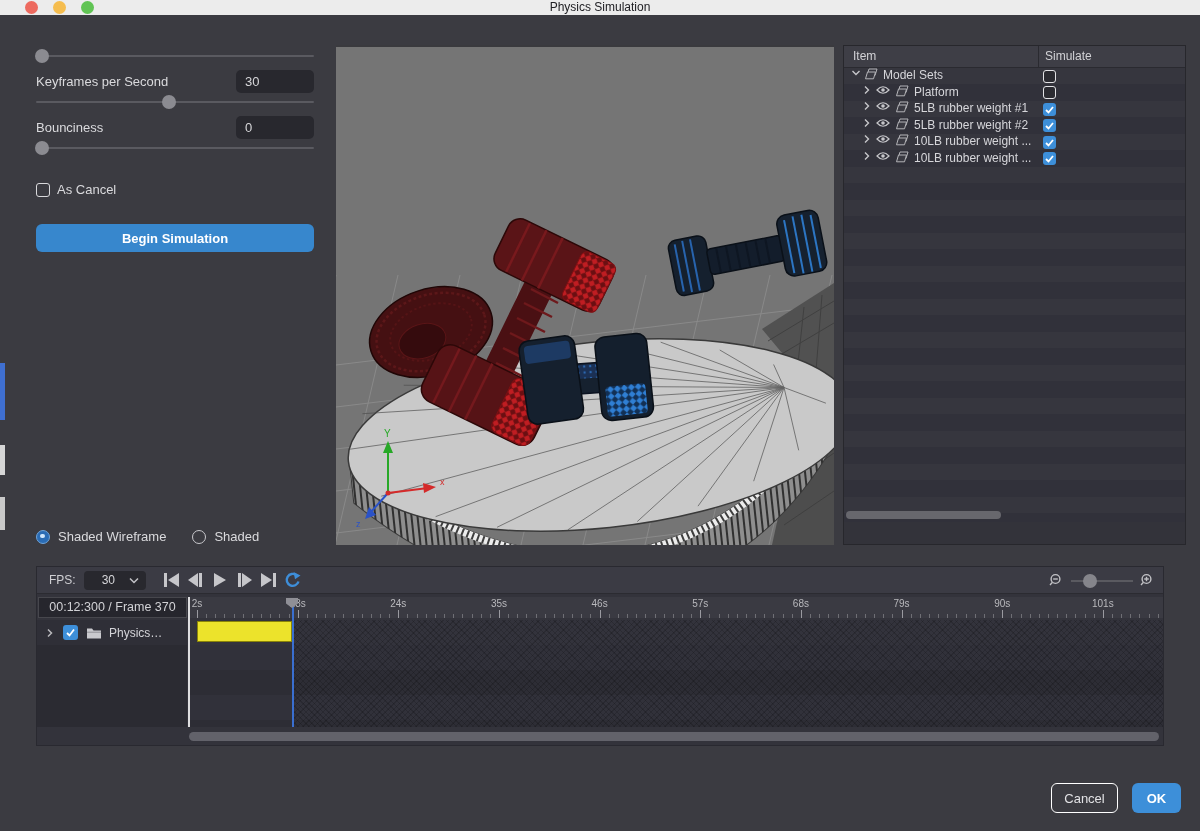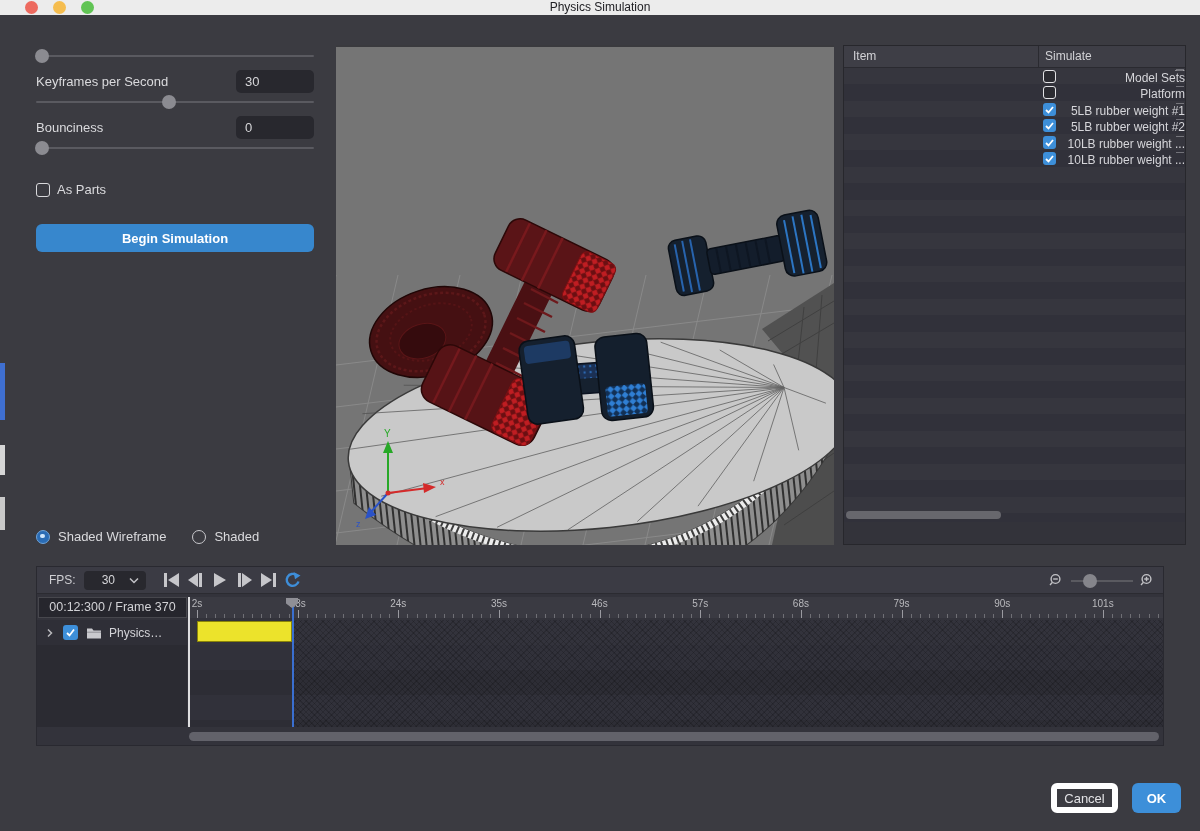--- a/index.html
+++ b/index.html
@@ -38,21 +38,21 @@
 
   
   .viewport { position:absolute; left:336px; top:45px; width:498px; height:500px; background:#757575; }
 
   
   .right-panel { position:absolute; left:843px; top:45px; width:343px; height:500px; background:#33333a; border:1px solid #27272c; }
   .rp-header { height:22px; background:#3e3e46; border-bottom:1px solid #2a2a30; display:flex; font-size:12px; color:#d2d2d6; }
   .rp-col-item { width:195px; padding-left:9px; line-height:21px; border-right:1px solid #2a2a30; }
   .rp-col-sim { padding-left:6px; line-height:21px; flex:1; }
   .rp-body { position:relative; height:454px; background:repeating-linear-gradient(180deg,#36363e 0 16.5px,#31313a 16.5px 33px); }
-  .tree-row { height:16.5px; display:flex; align-items:flex-end; font-size:12px; color:#d6d6da; position:relative;flex-direction:column; }
+  .tree-row { height:16.5px; display:flex; align-items:flex-start; font-size:12px; color:#d6d6da; position:relative; }
   .tree-row.d0 { padding-left:7px; } .tree-row.d1 { padding-left:18px; }
   .tr-gap4 { width:4px; } .tr-gap6 { width:6px; } .tr-gap5 { width:5px; }
   .tr-check { position:absolute; left:199px; top:1.5px; width:13px; height:13px; border-radius:3px; }
   .tr-check.unchecked { border:1.5px solid #e2e2e5; background:#2b2b31; }
   .tr-check.checked { background:#3d8fd9; }
   .rp-hscroll { position:absolute; left:2px; bottom:3px; width:155px; height:8px; background:#67676d; border-radius:4px; }
 
   
   .timeline { position:absolute; left:36px; top:566px; width:1128px; height:180px; background:#33333b; border:1px solid #292930; }
   .transport { position:absolute; top:0; left:0; right:0; height:27px; background:#3b3b44; border-bottom:1px solid #2b2b31; display:flex; align-items:center; }
@@ -84,21 +84,21 @@
     background:repeating-linear-gradient(45deg,rgba(0,0,0,.16) 0 1px,transparent 1px 4px),
                repeating-linear-gradient(-45deg,rgba(0,0,0,.16) 0 1px,transparent 1px 4px); }
   .zero-line { position:absolute; left:151px; top:2px; bottom:18px; width:2px; background:#dedee0; z-index:3; }
   .playhead { position:absolute; left:255px; top:10px; bottom:18px; width:2px; background:#3a6fd0; z-index:3; }
   .ph-marker { position:absolute; left:249px; top:3px; width:12px; height:10px; background:#8f8f96; z-index:4;
     clip-path:polygon(0 0,100% 0,100% 55%,50% 100%,0 55%); }
   .clip-bar { position:absolute; left:160px; top:26px; width:95px; height:21px; background:#ece32b; border:1px solid #8a8408; z-index:2; }
   .tl-hscroll { position:absolute; left:152px; right:4px; bottom:4px; height:9px; background:#62626a; border-radius:4.5px; }
 
   
-  .btn-cancel { position:absolute; left:1051px; top:783px; width:67px; height:30px; border:6px solid #ffffff; border-radius:6px; background:transparent; color:#e2e2e5; font-size:13px; font-family:inherit; }
+  .btn-cancel { position:absolute; left:1051px; top:783px; width:67px; height:30px; border:1px solid #ffffff; border-radius:6px; background:transparent; color:#e2e2e5; font-size:13px; font-family:inherit; }
   .btn-ok { position:absolute; left:1132px; top:783px; width:49px; height:30px; background:#3d8fd9; border:none; border-radius:6px; color:#fff; font-weight:700; font-size:13px; font-family:inherit; }
 
   svg { display:block; }
 </style>
 </head>
 <body>
 
 <div class="titlebar">
   <span class="tl-btn tl-red"></span>
   <span class="tl-btn tl-yellow"></span>
@@ -139,21 +139,21 @@
       <div class="ctl-field">0</div>
     </div>
     <div class="ctl-slider">
       <div class="ctl-track"></div>
       <div class="ctl-thumb" style="left:2%"></div>
     </div>
   </div>
 
   <div class="as-parts">
     <span class="checkbox-sq"></span>
-    <span>As Parts</span>
+    <span>As Cancel</span>
   </div>
 
   <button class="begin-btn">Begin Simulation</button>
 
   <div class="radios">
     <div class="radio selected">
       <span class="radio-circle"></span>
       <span>Shaded Wireframe</span>
     </div>
     <div class="radio">

